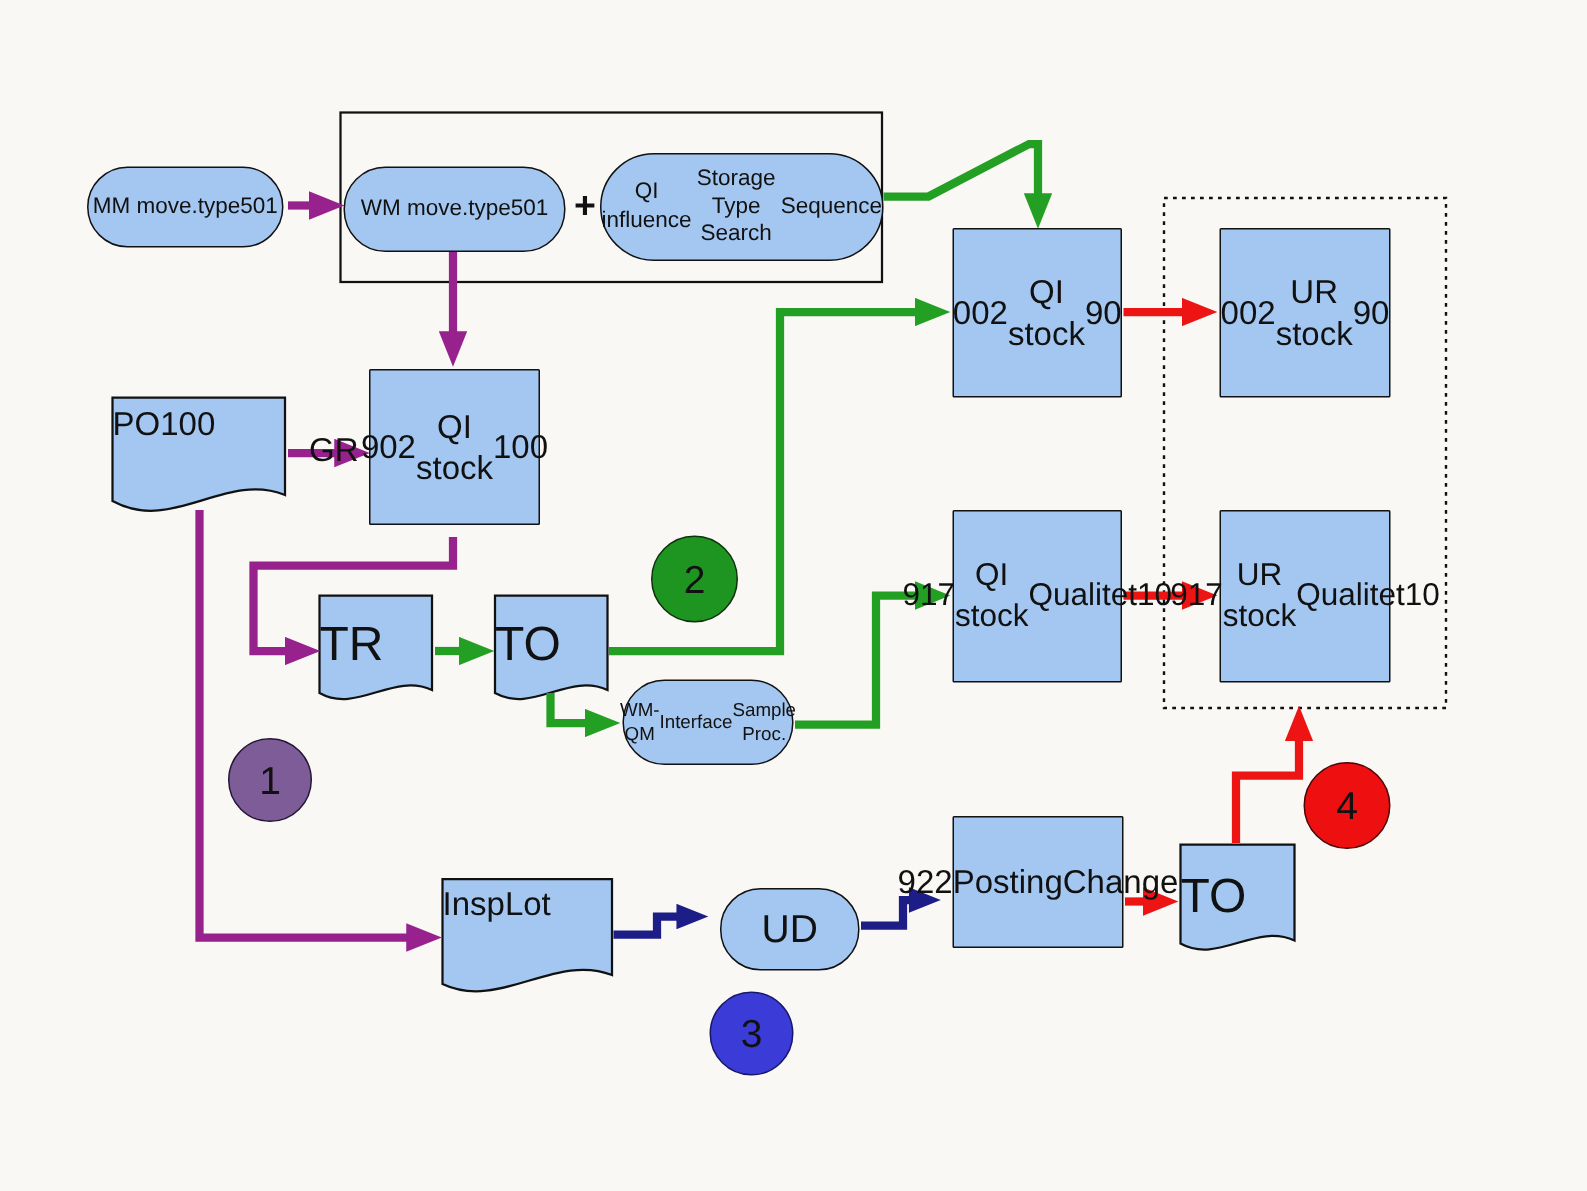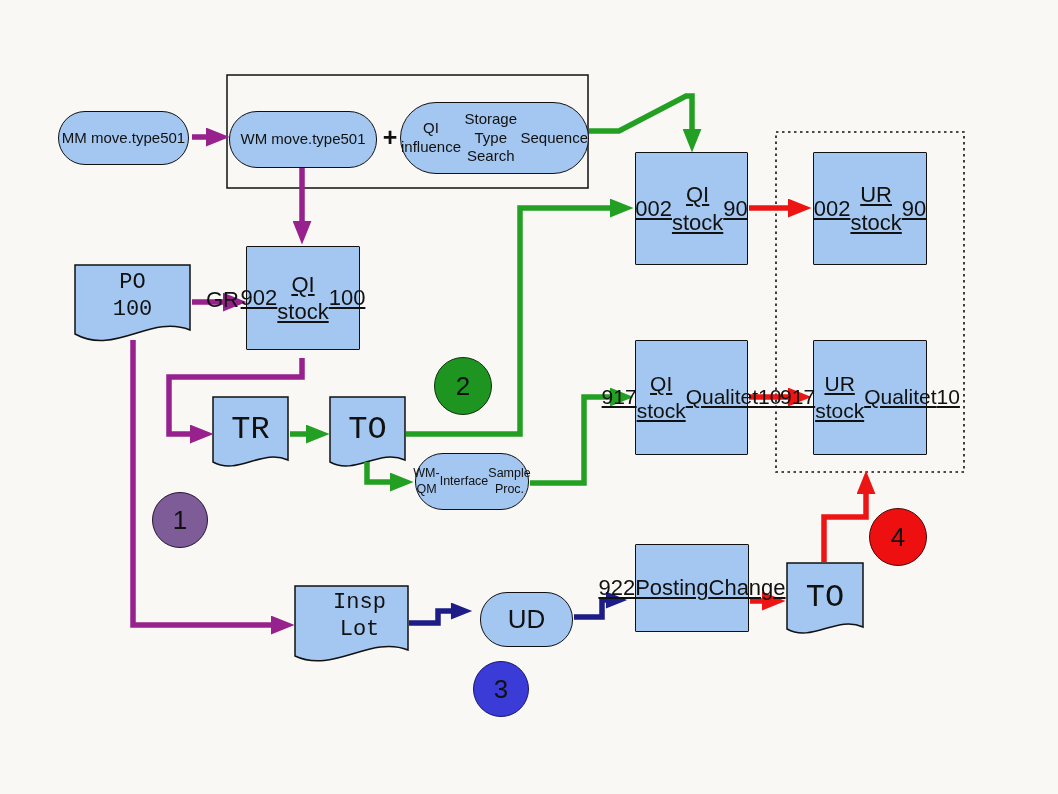--- a/index.html
+++ b/index.html
@@ -7,28 +7,28 @@
     position:relative;width:1058px;height:794px;background:#faf8f5;
     font-family:"Liberation Sans", sans-serif;color:#111;overflow:hidden;
   }
   #wires{position:absolute;left:0;top:0;}
   .node, .doctext, .lbl, .circle{position:absolute;box-sizing:border-box;}
   .node{
     background:#a3c7f0;border:1.5px solid #111;
     display:flex;flex-direction:row;align-items:center;justify-content:center;
     text-align:center;line-height:1.25;
   }
-  .box{border-radius:1px;font-size:22px;text-decoration:underline;}
+  .box{border-radius:1px;font-size:22px;}
   .box.small4{font-size:21px;line-height:1.24;}
   .stadium{font-size:15px;}
   .big{font-size:26px;}
   .tiny{font-size:12.5px;line-height:1.27;}
   .doctext{
-    display:flex;flex-direction:column;align-items:center;justify-content:flex-start;
-    text-align:center;font-size:22px;line-height:1.22;font-family:Liberation Mono, monospace;
+    display:flex;flex-direction:row;align-items:center;justify-content:flex-start;
+    text-align:center;font-size:22px;line-height:1.22;
   }
   .doctext.big{font-size:32px;}
   .circle{
     border-radius:50%;display:flex;align-items:center;justify-content:center;
     font-size:26px;color:#111;
   }
   .lbl{font-size:22px;}
   #plus{font-size:25px;font-weight:bold;}
 </style>
 </head>

